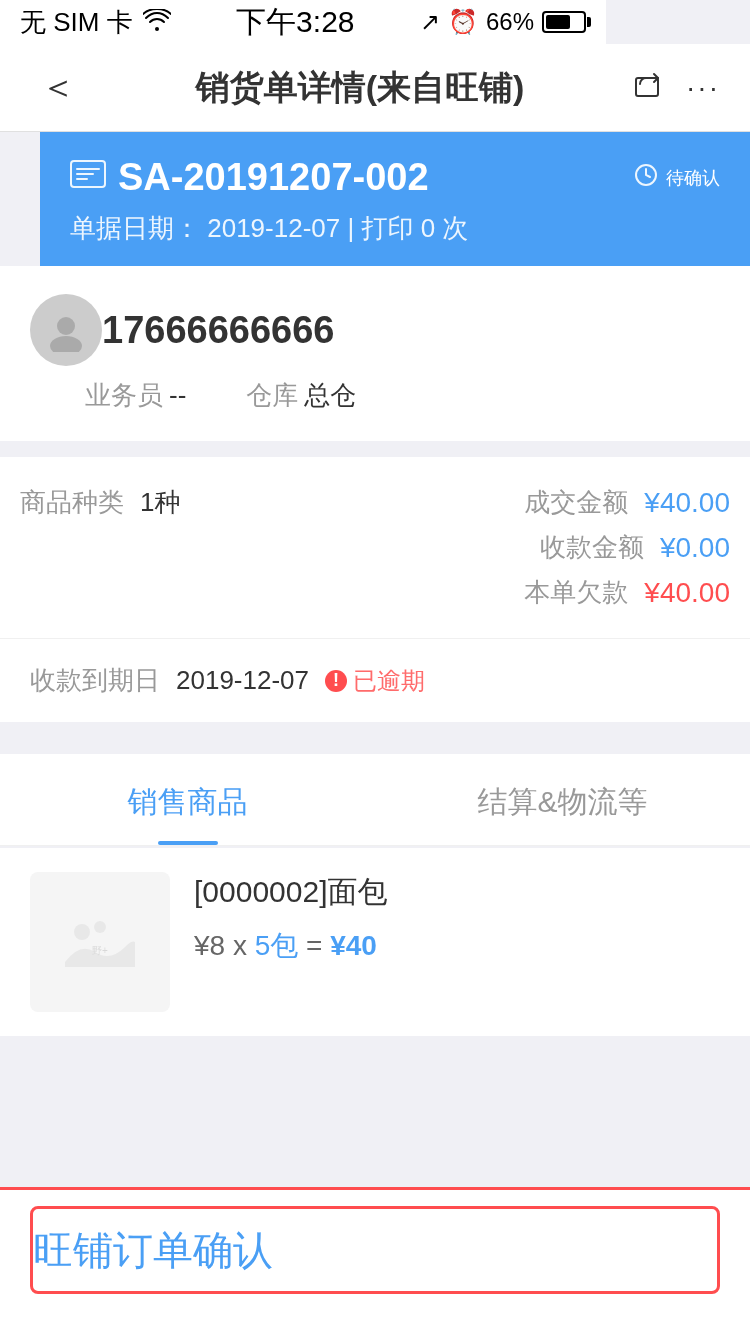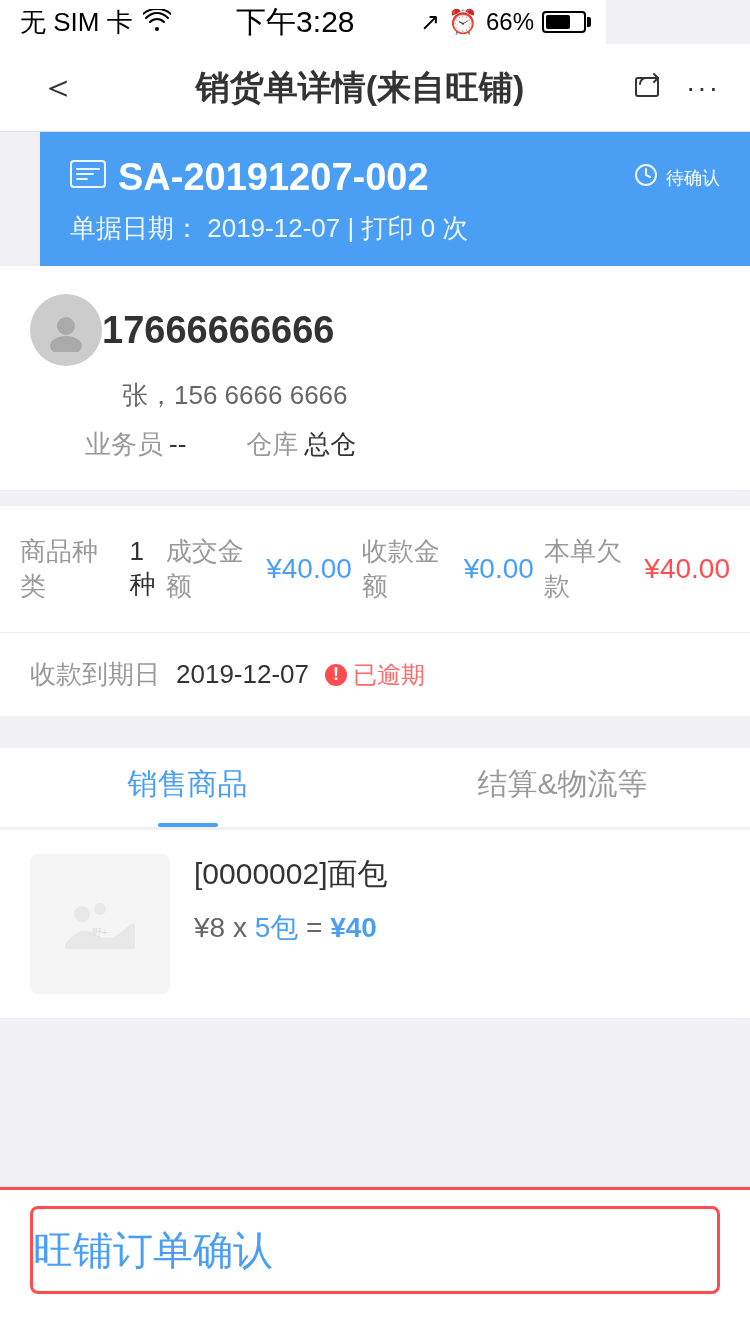--- a/index.html
+++ b/index.html
@@ -216,20 +216,21 @@
       color: #666;
     }
     .summary-label {
       color: #999;
     }
     .summary-value {
       color: #333;
     }
     .summary-right {
       display: flex;
+      flex-direction: column;
       align-items: flex-end;
       gap: 10px;
     }
     .amount-row {
       display: flex;
       align-items: center;
       gap: 16px;
       font-size: 26px;
     }
     .amount-label {
@@ -278,21 +279,21 @@
     
     .tabs-section {
       background: #fff;
       margin-top: 16px;
       display: flex;
       border-bottom: 1px solid #f0f0f0;
     }
     .tab-item {
       flex: 1;
       text-align: center;
-      padding: 16px 0 22px;
+      padding: 28px 0 22px;
       font-size: 30px;
       color: #999;
       cursor: pointer;
       position: relative;
     }
     .tab-item.active {
       color: #4a9ff5;
     }
     .tab-item.active::after {
       content: '';
@@ -453,21 +454,20 @@
 <div class="customer-section">
   <div class="customer-row">
     <div class="avatar">
       <svg width="44" height="44" viewBox="0 0 44 44" fill="none">
         <circle cx="22" cy="18" r="9" fill="#aaa"></circle>
         <ellipse cx="22" cy="38" rx="16" ry="10" fill="#aaa"></ellipse>
       </svg>
     </div>
     <div class="customer-phone">17666666666</div>
   </div>
-  <div class="customer-info">张，156 6666 6666</div>
   <div class="customer-meta">
     <span class="meta-label">业务员</span>
     <span class="meta-value">--</span>
     <span class="meta-label">仓库</span>
     <span class="meta-value">总仓</span>
   </div>
 </div>
 
 <div class="thick-divider"></div>
 

